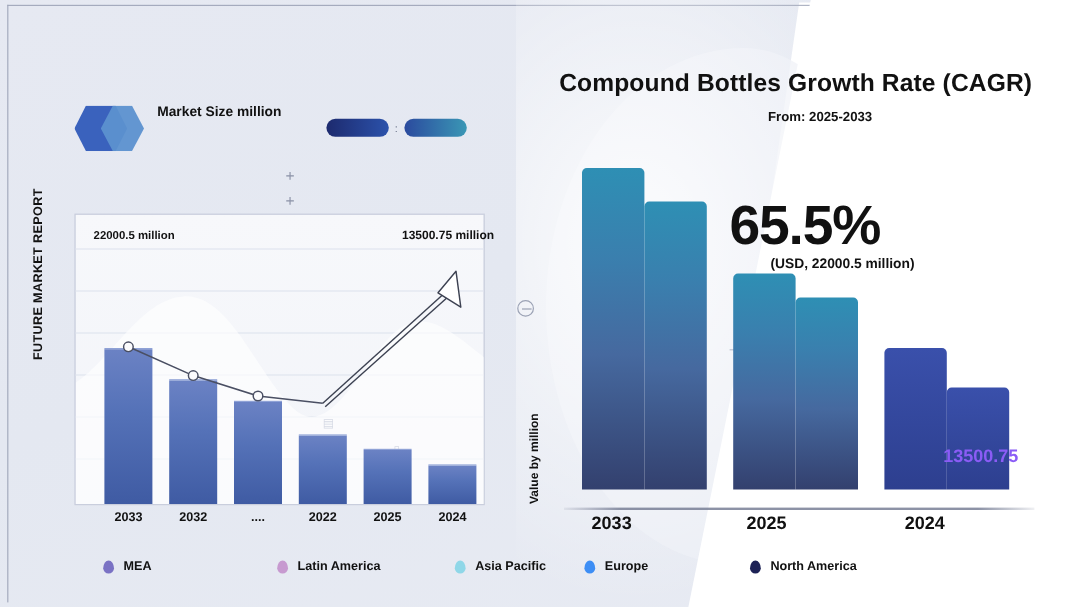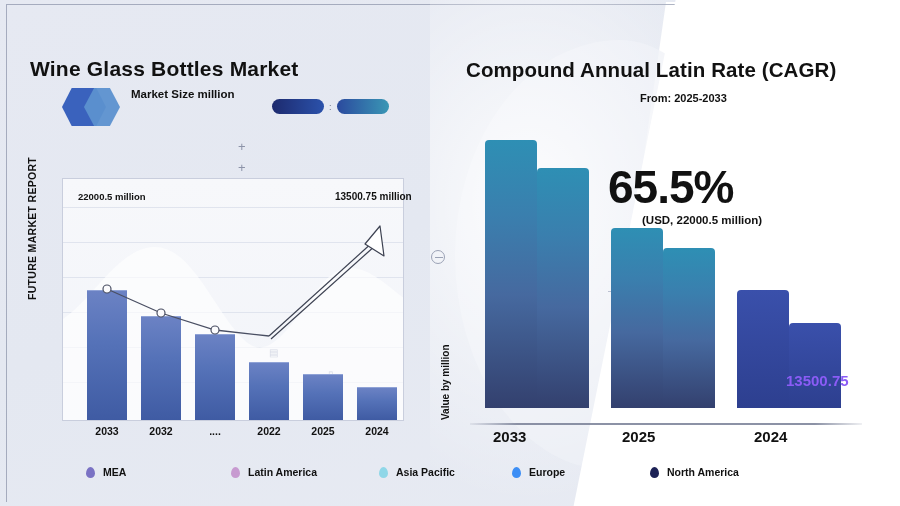--- a/index.html
+++ b/index.html
@@ -173,21 +173,20 @@
 <body>
 
 <div id="root">
 
   <div class="panel"></div>
   <div class="panel-border"></div>
   <div class="blob"></div>
   <div class="sweep2"></div>
   <div class="sweep"></div>
 
-  <div class="title-left">Wine Glass Bottles Market</div>
 
   <div class="brand-row">
     <div class="logo">
       <div class="l-dark"></div>
         <div class="l-light"></div>
     </div>
     <div class="brand-label">Market Size million</div>
   </div>
 
   <div class="pills">
@@ -250,21 +249,21 @@
     <span style="left:77px;">2032</span>
     <span style="left:131px;">....</span>
     <span style="left:185px;">2022</span>
     <span style="left:239px;">2025</span>
     <span style="left:293px;">2024</span>
   </div>
 
   <div class="minus-icon"></div>
   <div class="axis-right-label">Value by million</div>
 
-  <div class="title-right">Compound Annual Latin Rate (CAGR)</div>
+  <div class="title-right">Compound Bottles Growth Rate (CAGR)</div>
   <div class="sub-right">From: 2025-2033</div>
   <div class="cagr">65.5%</div>
   <div class="cagr-sub">(USD, 22000.5 million)</div>
   <div class="corner-mark"></div>
 
   <div class="rbars">
     <div class="rbar grad" style="left:15px;  width:52px; height:268px;"></div>
     <div class="rbar grad" style="left:67px;  width:52px; height:240px;"></div>
     <div class="rbar grad" style="left:141px; width:52px; height:180px;"></div>
     <div class="rbar grad" style="left:193px; width:52px; height:160px;"></div>
@@ -284,21 +283,21 @@
 
   <div class="legend">
     <div class="lg-item" style="width:145px;">
       <span class="lg-dot" style="background:#7a72c4"></span>
       <span class="lg-text">MEA</span>
     </div>
     <div class="lg-item" style="width:148px;">
       <span class="lg-dot" style="background:#c79ad0"></span>
       <span class="lg-text">Latin America</span>
     </div>
-    <div class="lg-item" style="width:133px;">
+    <div class="lg-item" style="width:108px;">
       <span class="lg-dot" style="background:#8fd7e8"></span>
       <span class="lg-text">Asia Pacific</span>
     </div>
     <div class="lg-item" style="width:138px;">
       <span class="lg-dot" style="background:#3d8ef5"></span>
       <span class="lg-text">Europe</span>
     </div>
     <div class="lg-item">
       <span class="lg-dot" style="background:#1d2256"></span>
       <span class="lg-text">North America</span>

